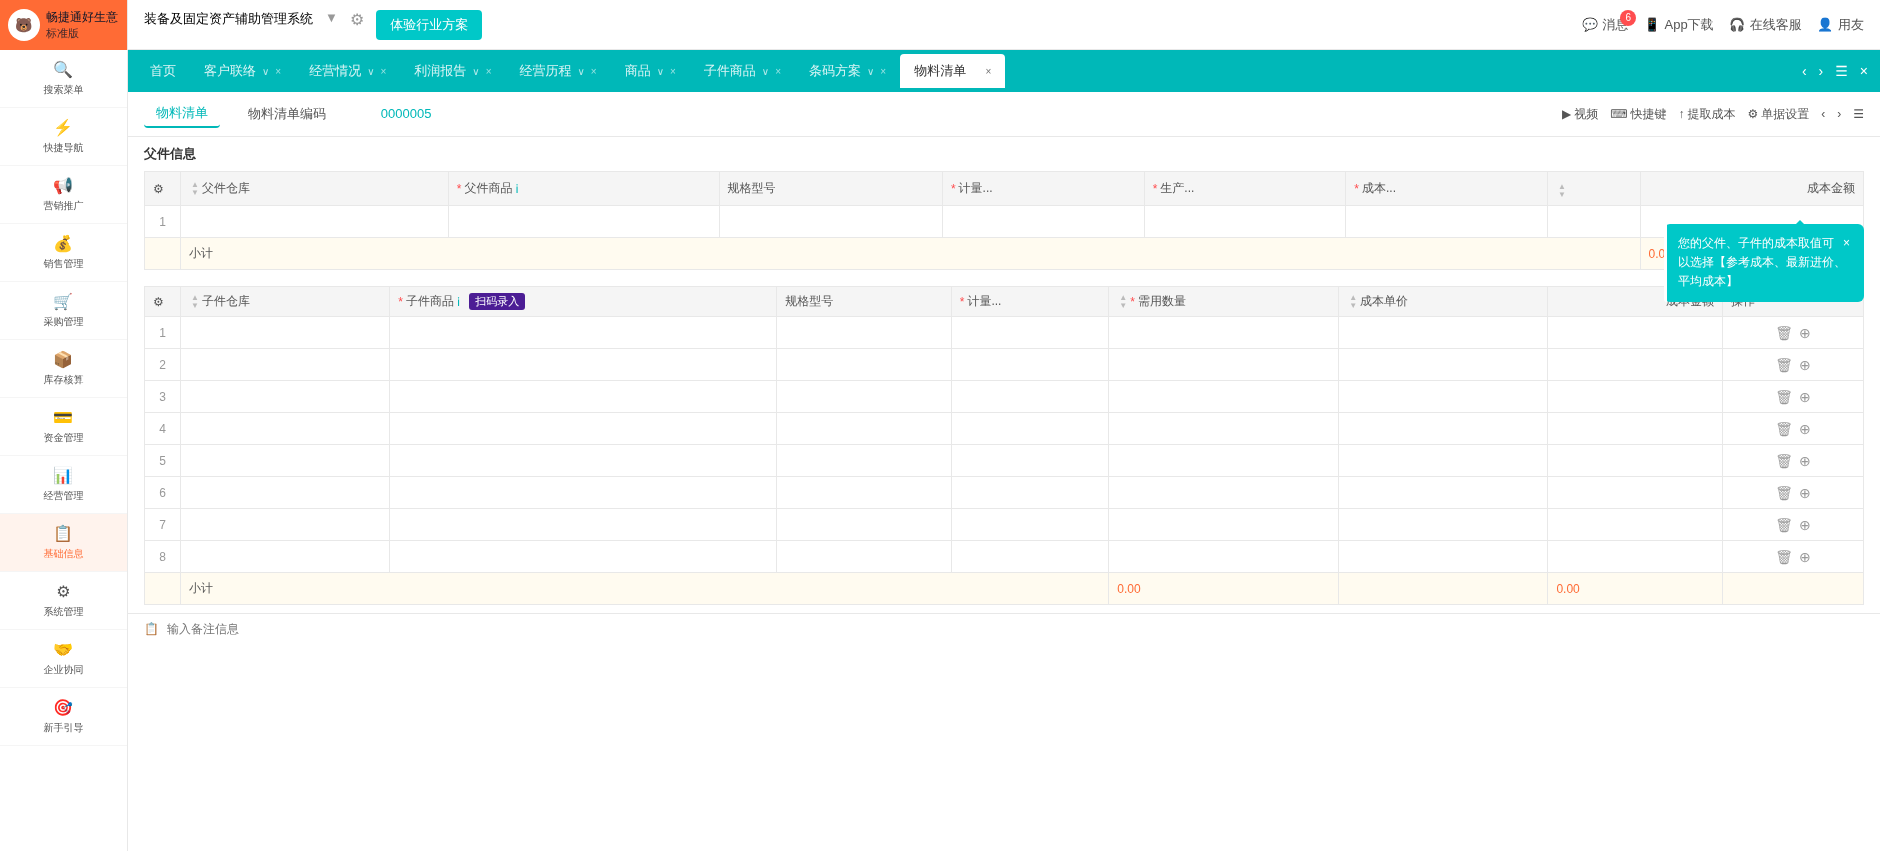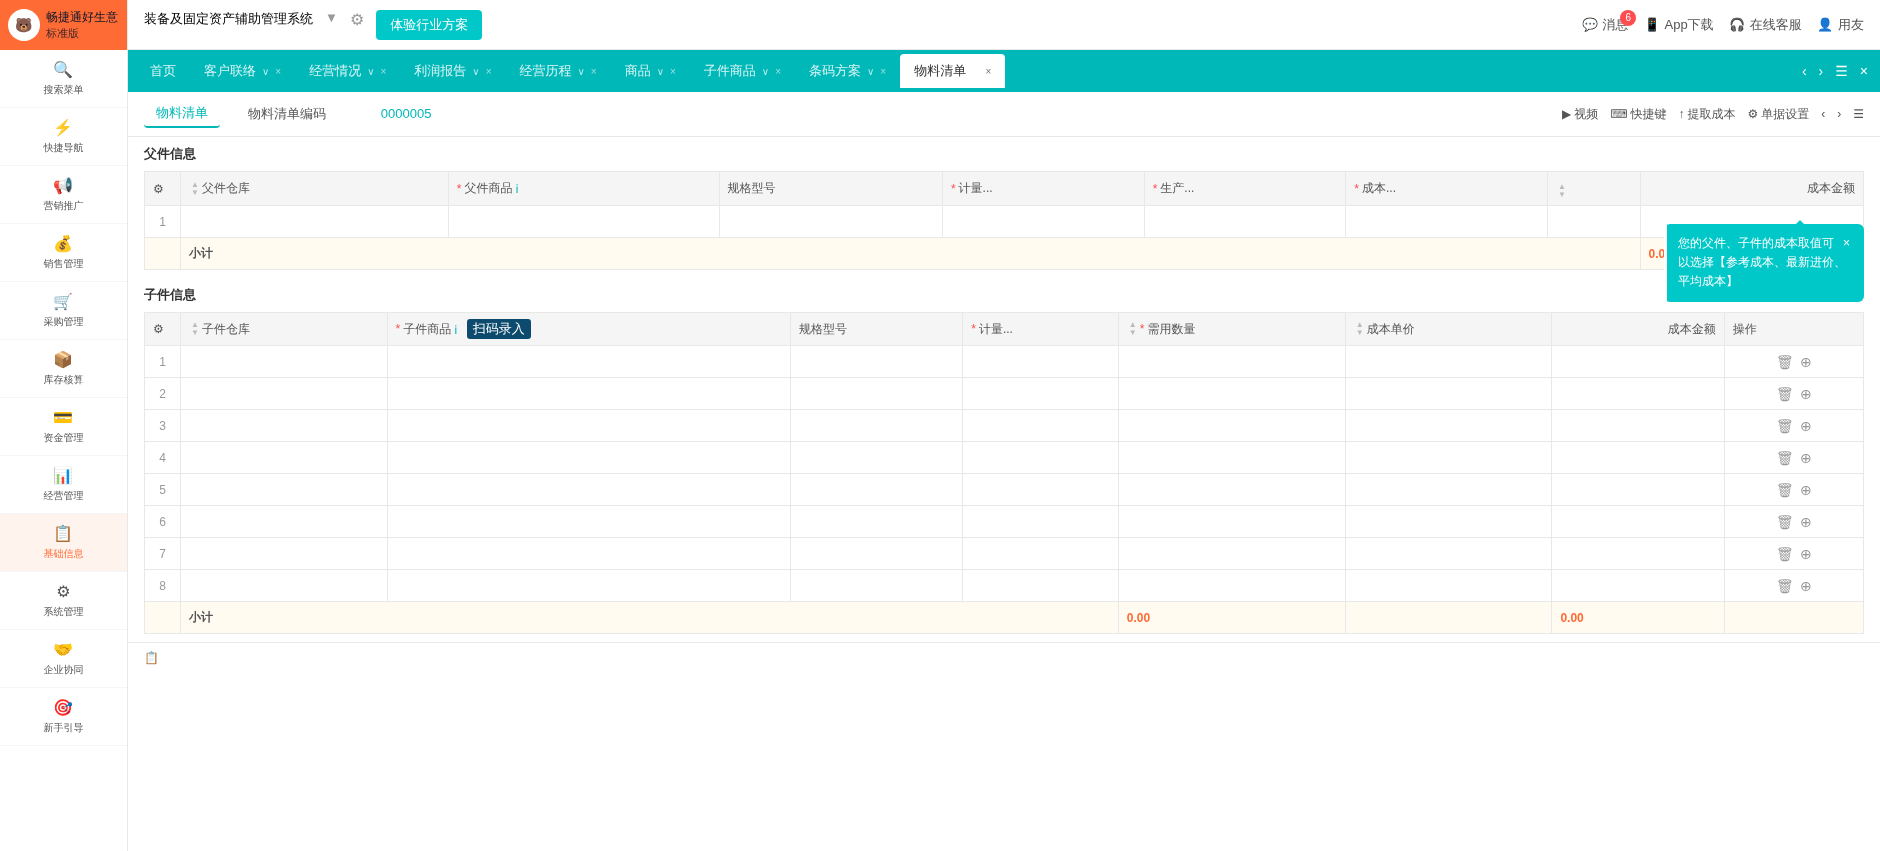--- a/index.html
+++ b/index.html
@@ -227,41 +227,41 @@
       color: #333;
       height: 32px;
     }
     .data-table .row-num {
       color: #999;
       text-align: center;
       width: 30px;
     }
     .data-table .subtotal-row td {
       background: #fffbf0;
-      font-weight: 700;
+      font-weight: 400;
     }
     .data-table .subtotal-label {
       color: #555;
     }
     .data-table .subtotal-val {
       color: #ff6b35;
     }
     .required-star { color: #ff4d4f; }
     .th-with-icon {
       display: flex;
       align-items: center;
       gap: 3px;
     }
     .col-settings { width: 36px; text-align: center; }
     .scan-badge {
-      background: #0c4a6e;
+      background: #4c1d95;
       color: #fff;
       padding: 1px 6px;
       border-radius: 3px;
-      font-size: 13px;
+      font-size: 11px;
     }
     .action-icons {
       display: flex;
       gap: 6px;
       align-items: center;
       justify-content: center;
     }
     .action-icon { cursor: pointer; color: #999; font-size: 14px; }
 
     
@@ -563,21 +563,20 @@
           <tr class="subtotal-row">
             <td></td>
             <td colspan="7" class="subtotal-label">小计</td>
             <td class="subtotal-val">0.00</td>
           </tr>
         </tbody>
       </table>
     </div>
 
     <div class="section">
-      <div class="section-title">子件信息</div>
       <table class="data-table">
         <thead>
           <tr>
             <th class="col-settings">
               <span>⚙</span>
             </th>
             <th>
               <div class="th-with-icon">
                 <span class="sort-arrows">
                     <span>▲</span>
@@ -761,20 +760,21 @@
             <td></td>
             <td class="subtotal-val">0.00</td>
             <td></td>
           </tr>
         </tbody>
       </table>
     </div>
 
     <div class="bottom-note">
       <span>📋</span>
+      <input type="text" placeholder="输入备注信息" style="border: none; outline: none; flex: 1 1 0%; color: rgb(153, 153, 153); font-size: 12px; background: transparent;">
     </div>
 
     <div class="tooltip-popup">
       <div class="tooltip-border"></div>
       <span class="tooltip-close">×</span>
       <span>您的父件、子件的成本取值可以选择【参考成本、最新进价、平均成本】</span>
     </div>
 
   </div>
 </div>

